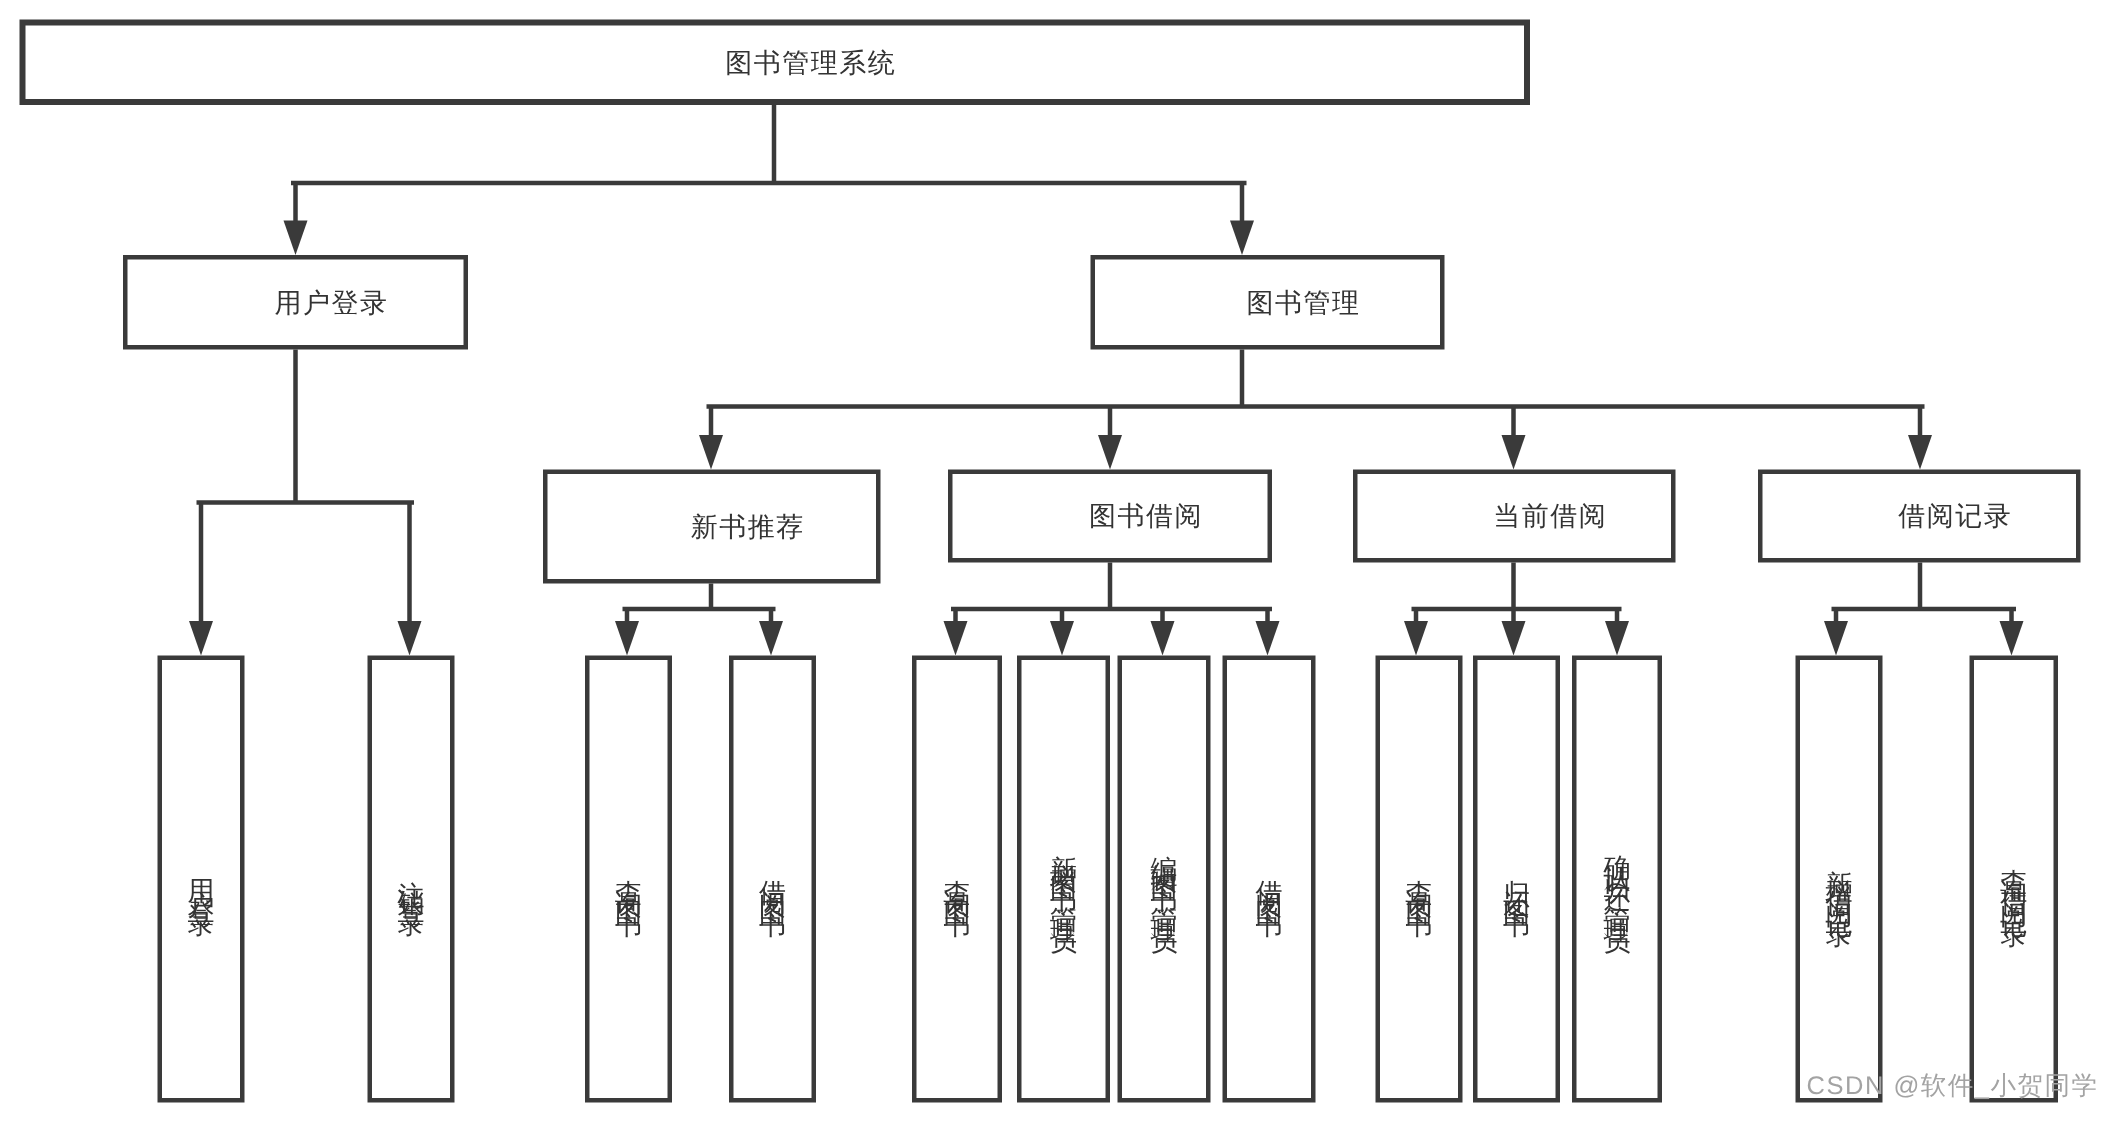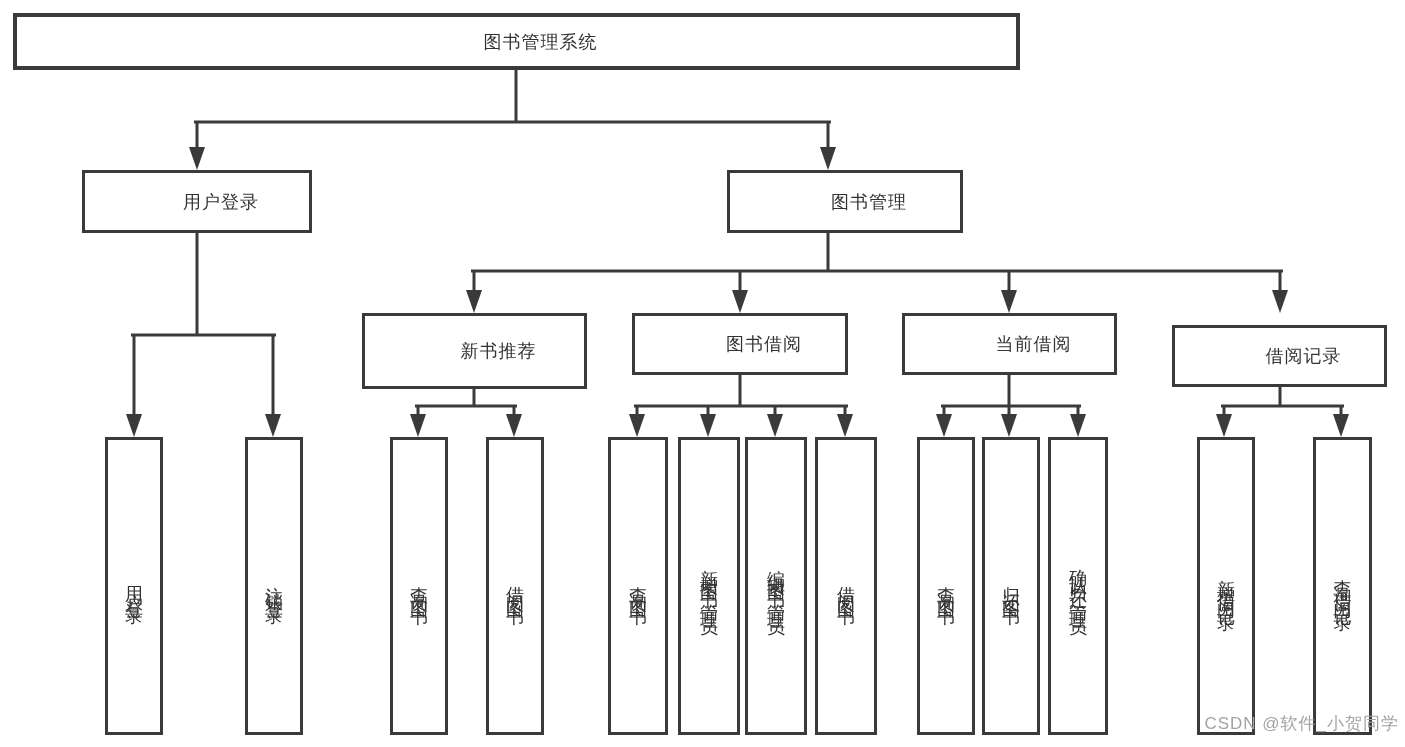--- a/index.html
+++ b/index.html
@@ -75,21 +75,21 @@
 
   <div class="node" style="left:362px; top:313px; width:225px; height:76px;">
     <span>新书推荐</span>
   </div>
   <div class="node" style="left:902px; top:313px; width:215px; height:62px;">
     <span>当前借阅</span>
   </div>
   <div class="node" style="left:632px; top:313px; width:216px; height:62px;">
     <span>图书借阅</span>
   </div>
-  <div class="node" style="left:1172px; top:313px; width:215px; height:62px;margin-top:12px;">
+  <div class="node" style="left:1172px; top:313px; width:215px; height:62px;">
     <span>借阅记录</span>
   </div>
 
   <div class="node node--v" style="left:105px; top:437px; width:58px; height:298px;">
     <span class="vtext">用户登录</span>
   </div>
   <div class="node node--v" style="left:245px; top:437px; width:58px; height:298px;">
     <span class="vtext">注销登录</span>
   </div>
 

